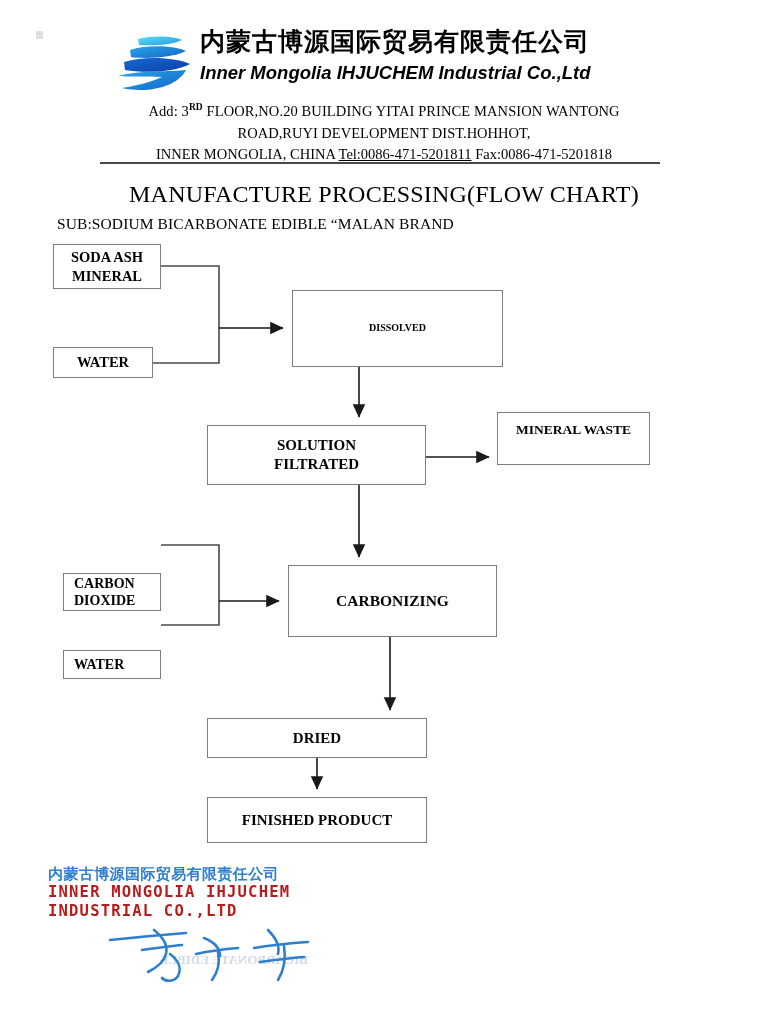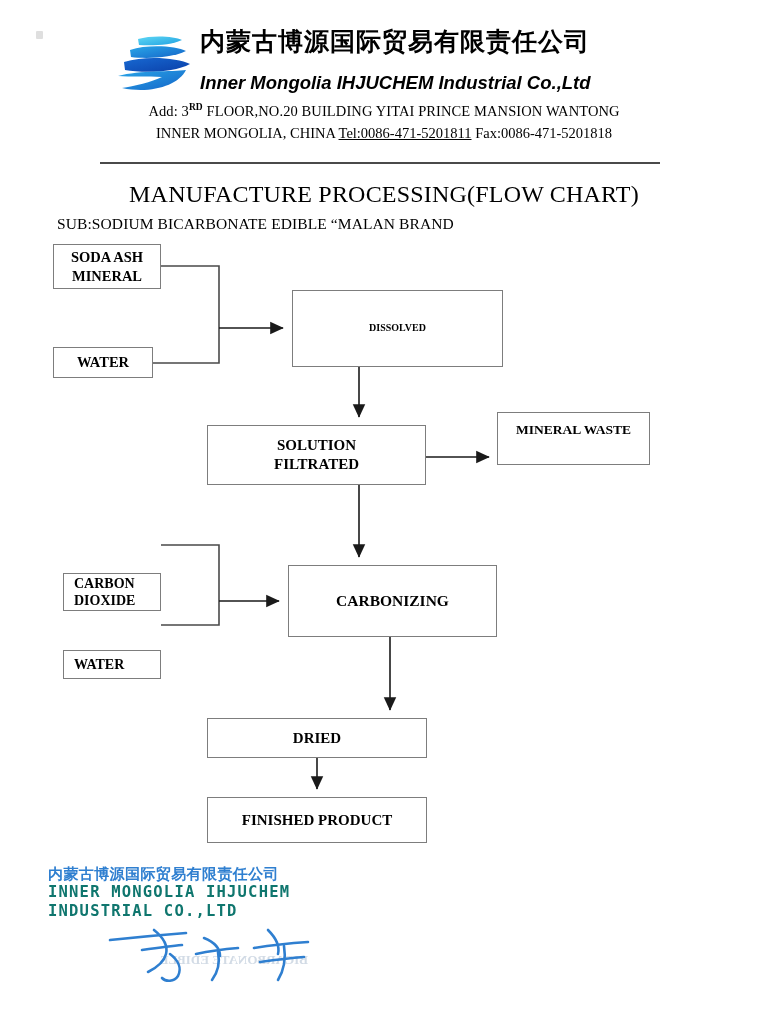--- a/index.html
+++ b/index.html
@@ -6,21 +6,21 @@
   body{width:768px;height:1024px;position:relative;overflow:hidden;
        font-family:"Liberation Serif",serif;color:#000;}
   .page{position:absolute;inset:0;width:768px;height:1024px;}
 
   
   .logo{position:absolute;left:112px;top:30px;width:86px;height:66px;}
   .company-block{position:absolute;left:200px;top:28px;width:470px;}
   .cn-name{font-family:"DejaVu Sans",sans-serif;font-weight:700;font-size:25px;
            letter-spacing:1px;line-height:1.15;white-space:nowrap;}
   .en-name{font-family:"Liberation Sans",sans-serif;font-style:italic;font-weight:700;
-           font-size:18.5px;line-height:1.3;margin-top:14px;white-space:nowrap;}
+           font-size:18.5px;line-height:1.3;margin-top:4px;white-space:nowrap;}
 
   .addr{position:absolute;left:90px;top:100px;width:588px;text-align:center;
         font-size:14.5px;line-height:1.5;font-family:"Liberation Serif",serif;}
   .addr .l1{letter-spacing:.1px;}
   .addr sup{font-size:9.5px;font-weight:700;vertical-align:super;}
   .tel{text-decoration:underline;}
   .rule{position:absolute;left:100px;top:162px;width:560px;height:2px;background:#4a4a4a;}
 
   .title{position:absolute;left:0;top:172px;width:768px;text-align:center;
          font-size:24px;letter-spacing:.2px;margin-top:9px;}
@@ -32,21 +32,21 @@
        display:flex;align-items:center;justify-content:center;text-align:center;
        font-weight:700;font-family:"Liberation Serif",serif;line-height:1.25;}
   .box.lead{justify-content:flex-start;padding-left:10px;text-align:left;margin-top:48px;}
   svg.wires{position:absolute;left:0;top:0;width:768px;height:1024px;overflow:visible;}
 
   
   .stamp{position:absolute;left:48px;top:866px;width:300px;height:120px;}
   .stamp-cn{font-family:"DejaVu Sans",sans-serif;font-weight:700;font-size:15px;
             color:#2f7fd0;letter-spacing:.4px;line-height:1.15;white-space:nowrap;}
   .stamp-en{font-family:"DejaVu Sans Mono",monospace;font-weight:700;font-size:15.5px;
-            color:#0f766e;letter-spacing:1.2px;line-height:1.18;white-space:nowrap;}
+            color:#b91c1c;letter-spacing:1.2px;line-height:1.18;white-space:nowrap;}
   .sig{position:absolute;left:60px;top:58px;width:230px;height:62px;}
   .bleed{position:absolute;left:10px;top:86px;width:250px;height:20px;
          font-family:"Liberation Serif",serif;font-weight:700;font-size:13px;
          color:#c3cfdd;transform:scaleX(-1);opacity:.75;white-space:nowrap;overflow:hidden;}
   .speck{position:absolute;left:36px;top:31px;width:7px;height:8px;
          background:#d9d9d9;border-radius:1px;opacity:.85;}
 </style>
 </head>
 <body>
 
@@ -77,20 +77,21 @@
     </svg>
   </div>
 
   <div class="company-block">
     <div class="cn-name">内蒙古博源国际贸易有限责任公司</div>
     <div class="en-name">Inner Mongolia IHJUCHEM Industrial Co.,Ltd</div>
   </div>
 
   <div class="addr">
     <div class="l1"><span>Add: 3</span><sup>RD</sup><span> FLOOR,NO.20 BUILDING YITAI PRINCE MANSION WANTONG</span></div>
+    <div>ROAD,RUYI DEVELOPMENT DIST.HOHHOT,</div>
     <div><span>INNER MONGOLIA, CHINA </span><span class="tel">Tel:0086-471-5201811</span><span> Fax:0086-471-5201818</span></div>
   </div>
 
   <div class="rule"></div>
 
   <div class="title">MANUFACTURE PROCESSING(FLOW CHART)</div>
   <div class="subtitle">SUB:SODIUM BICARBONATE EDIBLE “MALAN BRAND</div>
 
   <div class="fc" id="flowchart">
     <svg class="wires">

